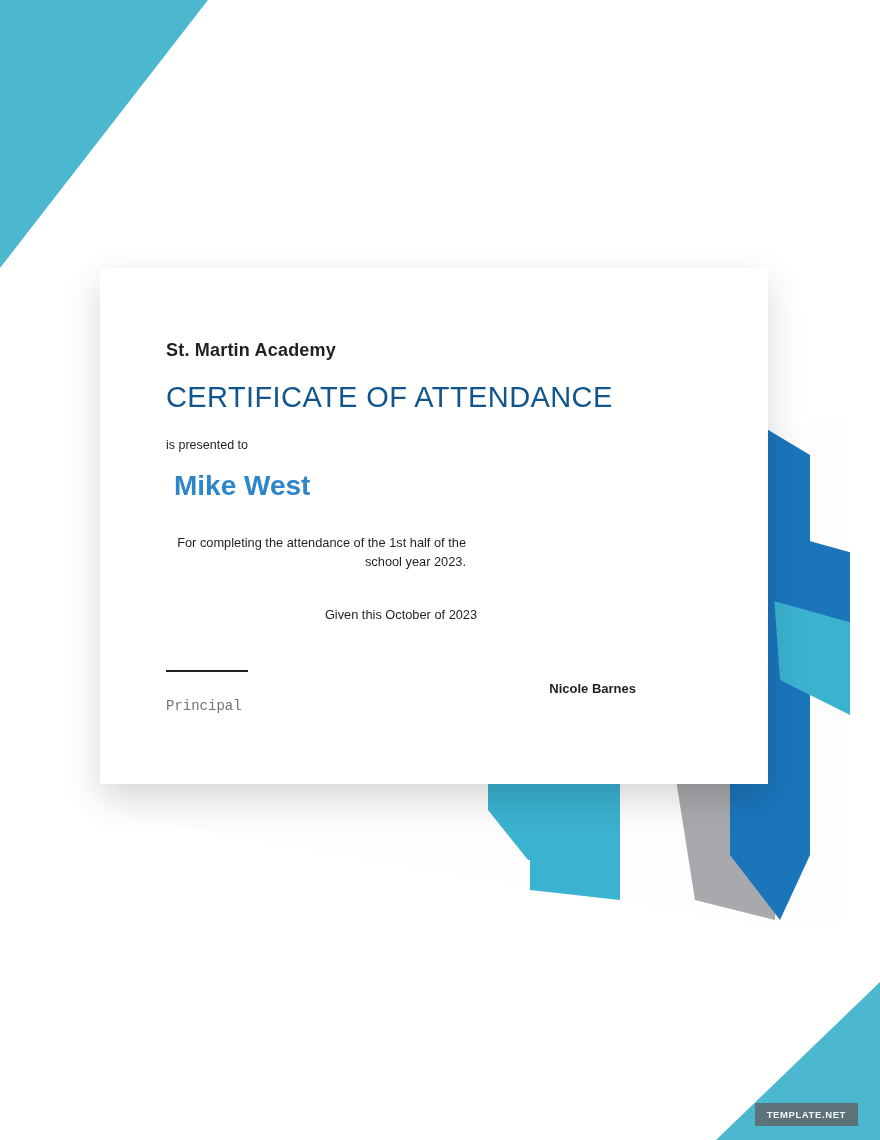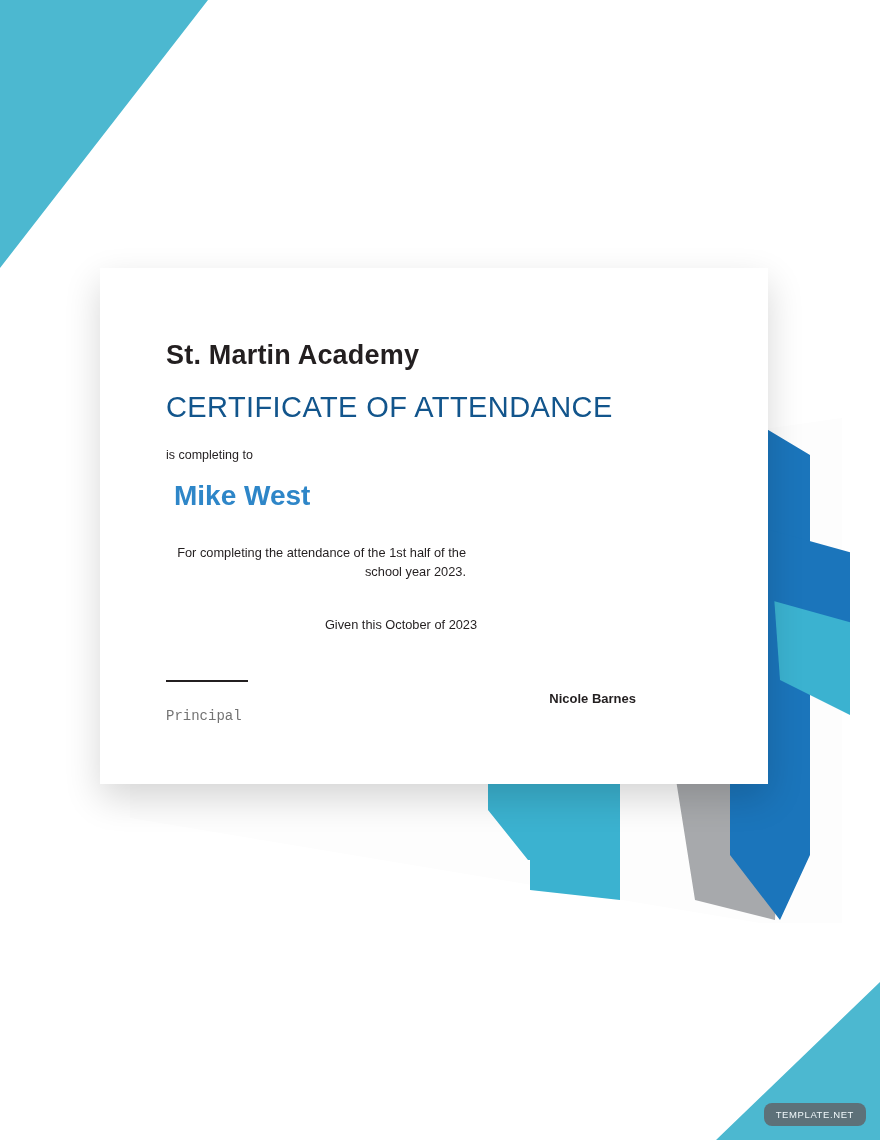--- a/index.html
+++ b/index.html
@@ -112,21 +112,21 @@
     background: #ffffff;
     box-shadow: 0 14px 34px rgba(0,0,0,0.16);
   }
   .cert-inner {
     position: absolute;
     left: 66px;
     top: 72px;
     width: 470px;
   }
   .academy {
-    font-size: 27px;
+    font-size: 18px;
     font-weight: bold;
     color: #231f20;
     letter-spacing: 0.2px;
     margin: 0 0 20px 0;
   }
   .cert-title {
     font-size: 29px;
     color: #12558c;
     letter-spacing: 0.4px;
     margin: 0 0 24px 0;
@@ -173,29 +173,29 @@
   .sign-role {
     font-size: 14px;
     color: #737373;
     margin: 0;
     font-family: Liberation Mono, monospace;
   }
 
   
   .watermark {
     position: absolute;
-    right: 14px;
+    right: 22px;
     bottom: 14px;
     background: #5f6b72;
     color: #ffffff;
     font-size: 9.5px;
-    font-weight: normal;
+    font-weight: bold;
     letter-spacing: 0.6px;
     padding: 6px 12px;
-    border-radius: 8px;
+    border-radius: 0;
     opacity: 0.92;
   }
 </style>
 </head>
 <body>
 
 <div class="bg-base"></div>
 <div class="bg-teal-left"></div>
 
 <div class="sheet-back-inner">
@@ -208,21 +208,21 @@
   <div class="shape shape-teal-bottom"></div>
   <div class="shape shape-blue-dark"></div>
   <div class="shape shape-teal-right"></div>
   <div class="shape shape-blue-small"></div>
 </div>
 
 <div class="cert-card">
   <div class="cert-inner">
     <div class="academy">St. Martin Academy</div>
     <div class="cert-title">CERTIFICATE OF ATTENDANCE</div>
-    <div class="presented">is completing to</div>
+    <div class="presented">is presented to</div>
     <div class="recipient">Mike West</div>
     <div class="body-text">For completing the attendance of the 1st half of the school year 2023.</div>
     <div class="given">Given this October of 2023</div>
     <div class="sign-line"></div>
     <div class="sign-name">Nicole Barnes</div>
     <div class="sign-role">Principal</div>
   </div>
 </div>
 
 <div class="watermark">TEMPLATE.NET</div>

